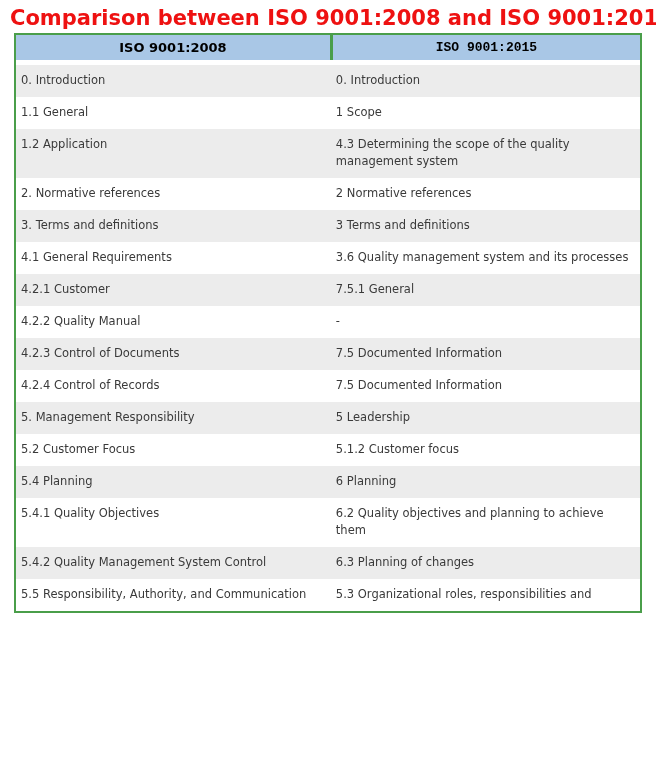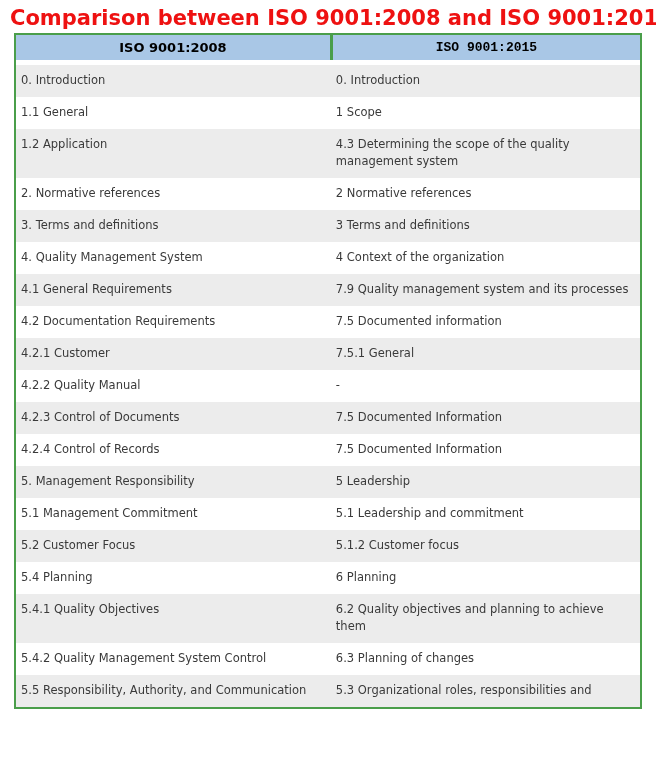--- a/index.html
+++ b/index.html
@@ -99,54 +99,42 @@
       </div>
       <div class="row">
         <div class="cell col-2008">2. Normative references</div>
         <div class="cell col-2015">2 Normative references</div>
       </div>
       <div class="row">
         <div class="cell col-2008">3. Terms and definitions</div>
         <div class="cell col-2015">3 Terms and definitions</div>
       </div>
       <div class="row">
-        <div class="cell col-2008">4. Quality Management System</div>
-        <div class="cell col-2015">4 Context of the organization</div>
-      </div>
-      <div class="row">
         <div class="cell col-2008">4.1 General Requirements</div>
-        <div class="cell col-2015">7.9 Quality management system and its processes</div>
-      </div>
-      <div class="row">
-        <div class="cell col-2008">4.2 Documentation Requirements</div>
-        <div class="cell col-2015">7.5 Documented information</div>
+        <div class="cell col-2015">3.6 Quality management system and its processes</div>
       </div>
       <div class="row">
         <div class="cell col-2008">4.2.1 Customer</div>
         <div class="cell col-2015">7.5.1 General</div>
       </div>
       <div class="row">
         <div class="cell col-2008">4.2.2 Quality Manual</div>
         <div class="cell col-2015">-</div>
       </div>
       <div class="row">
         <div class="cell col-2008">4.2.3 Control of Documents</div>
         <div class="cell col-2015">7.5 Documented Information</div>
       </div>
       <div class="row">
         <div class="cell col-2008">4.2.4 Control of Records</div>
         <div class="cell col-2015">7.5 Documented Information</div>
       </div>
       <div class="row">
         <div class="cell col-2008">5. Management Responsibility</div>
         <div class="cell col-2015">5 Leadership</div>
-      </div>
-      <div class="row">
-        <div class="cell col-2008">5.1 Management Commitment</div>
-        <div class="cell col-2015">5.1 Leadership and commitment</div>
       </div>
       <div class="row">
         <div class="cell col-2008">5.2 Customer Focus</div>
         <div class="cell col-2015">5.1.2 Customer focus</div>
       </div>
       <div class="row">
         <div class="cell col-2008">5.4 Planning</div>
         <div class="cell col-2015">6 Planning</div>
       </div>
       <div class="row">

